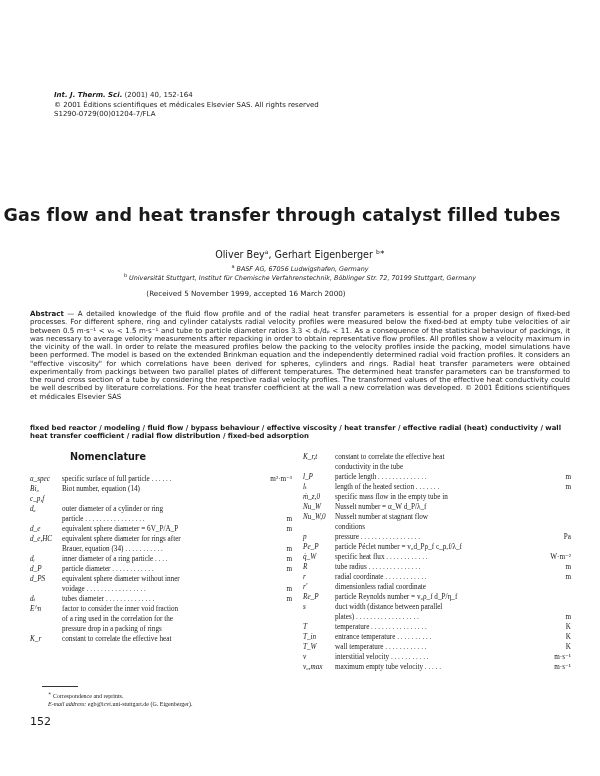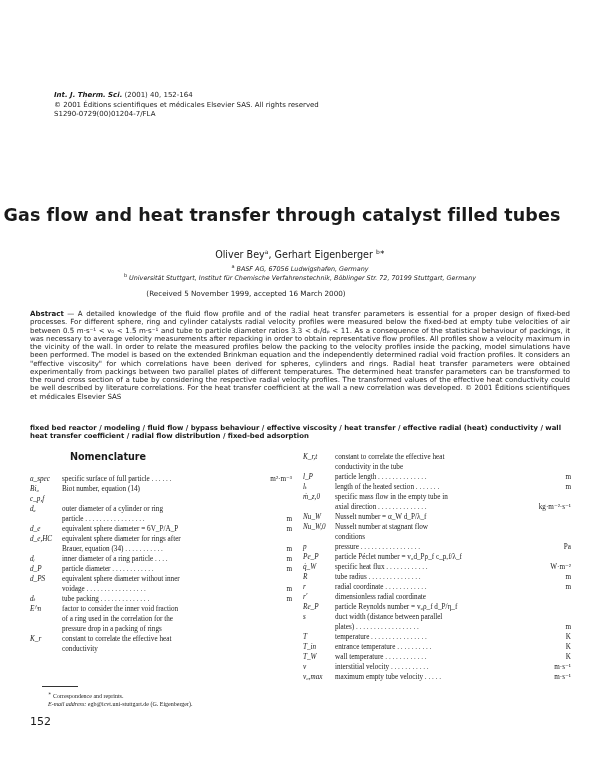--- a/index.html
+++ b/index.html
@@ -155,21 +155,21 @@
         <div class="line">
           <span>voidage  . . . . . . . . . . . . . . . . .</span>
           <span class="unit">m</span>
         </div>
       </div>
     </div>
     <div class="row">
       <div class="sym">dₜ</div>
       <div class="desc">
         <div class="line">
-          <span>tube packing  . . . . . . . . . . . . . .</span>
+          <span>tubes diameter  . . . . . . . . . . . . . .</span>
           <span class="unit">m</span>
         </div>
       </div>
     </div>
     <div class="row">
       <div class="sym">E^n</div>
       <div class="desc">
         <div class="line">
           <span>factor to consider the inner void fraction</span>
         </div>
@@ -180,24 +180,20 @@
           <span>pressure drop in a packing of rings</span>
           <span class="unit"></span>
         </div>
       </div>
     </div>
     <div class="row">
       <div class="sym">K_r</div>
       <div class="desc">
         <div class="line">
           <span>constant to correlate the effective heat</span>
-        </div>
-        <div class="line">
-          <span>conductivity</span>
-          <span class="unit"></span>
         </div>
       </div>
     </div>
   </div>
 <div class="col right serif" id="nom-right">
     <div class="row">
       <div class="sym">K_r,t</div>
       <div class="desc">
         <div class="line">
           <span>constant to correlate the effective heat</span>
@@ -224,24 +220,20 @@
           <span>length of the heated section  . . . . . . .</span>
           <span class="unit">m</span>
         </div>
       </div>
     </div>
     <div class="row">
       <div class="sym">ṁ_z,0</div>
       <div class="desc">
         <div class="line">
           <span>specific mass flow in the empty tube in</span>
-        </div>
-        <div class="line">
-          <span>axial direction . . . . . . . . . . . . . .</span>
-          <span class="unit">kg·m⁻²·s⁻¹</span>
         </div>
       </div>
     </div>
     <div class="row">
       <div class="sym">Nu_W</div>
       <div class="desc">
         <div class="line">
           <span>Nusselt number = α_W d_P/λ_f</span>
           <span class="unit"></span>
         </div>

